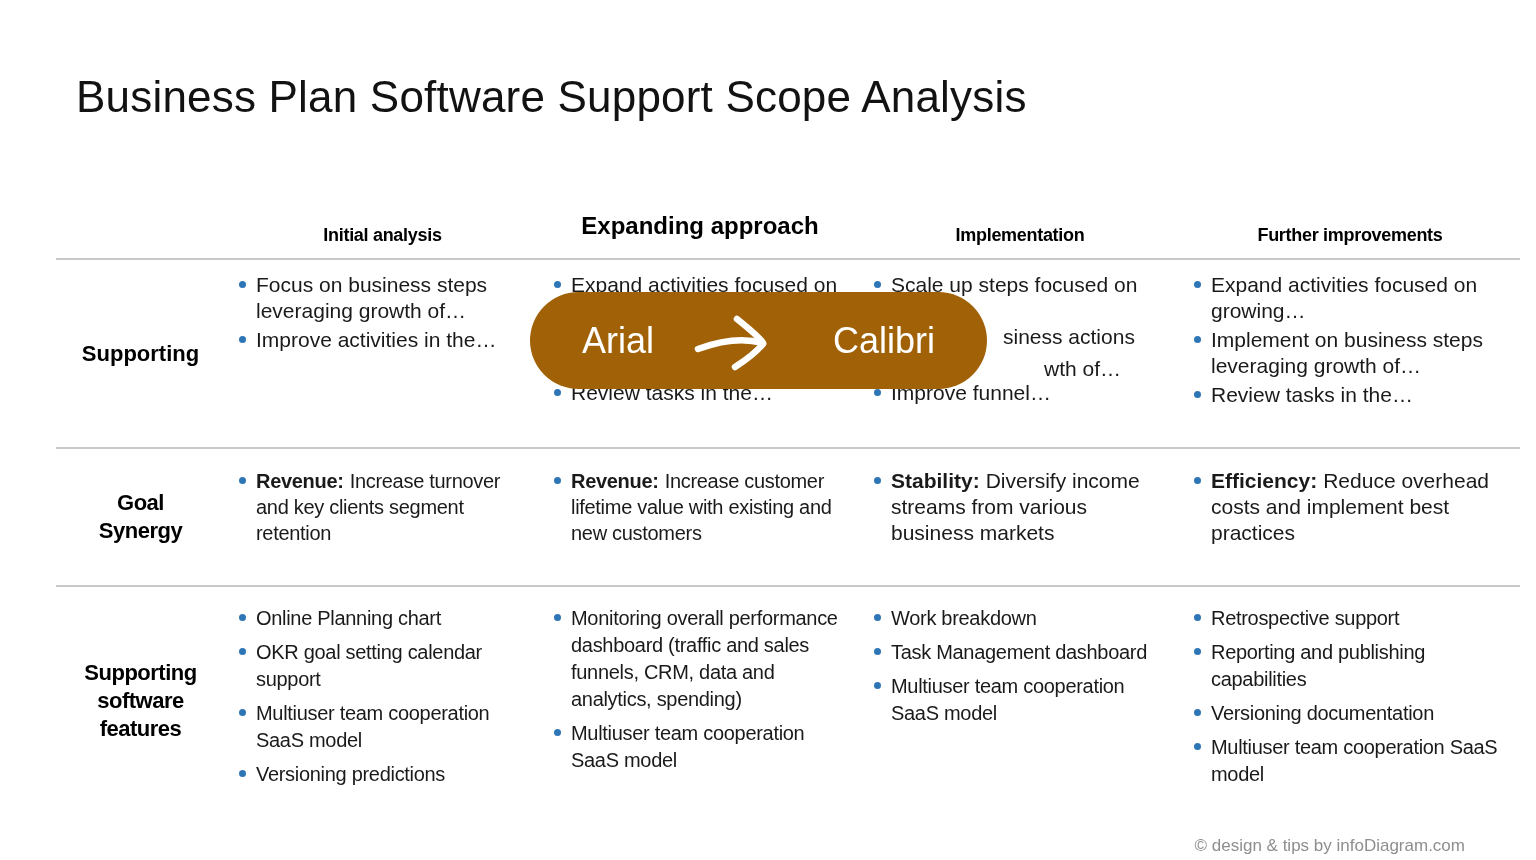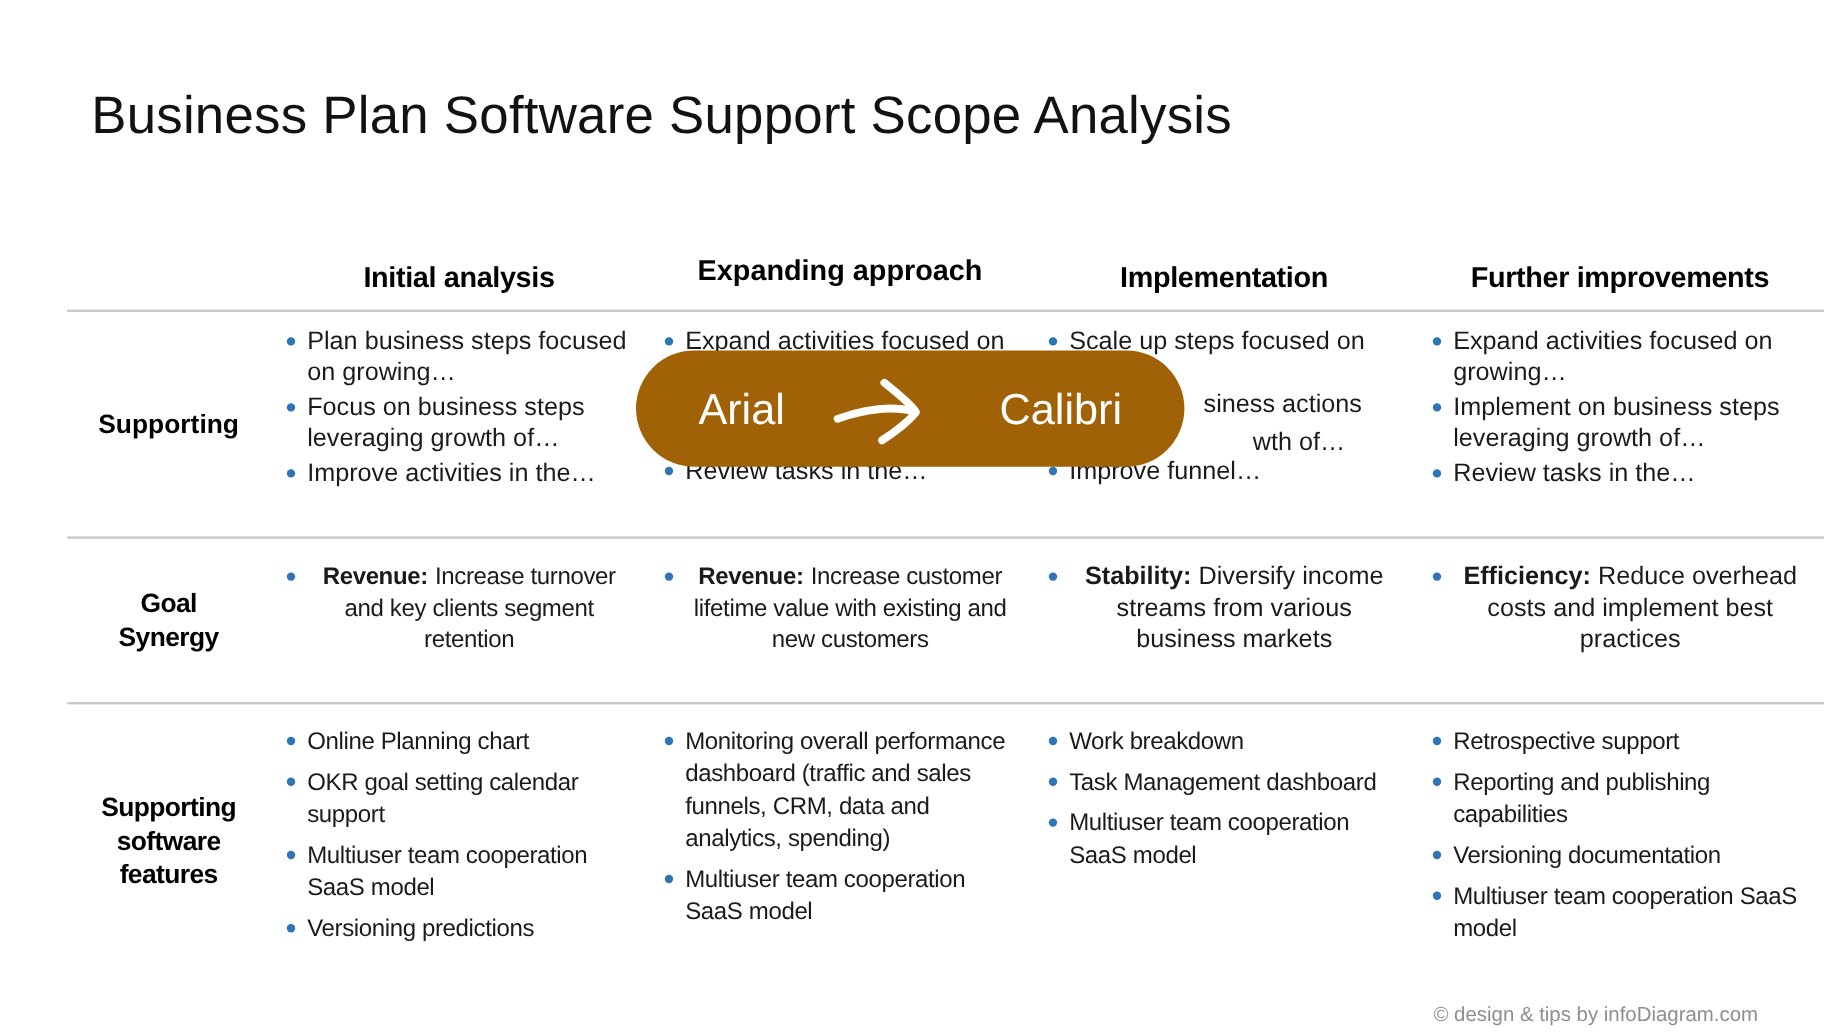--- a/index.html
+++ b/index.html
@@ -12,35 +12,35 @@
     position:absolute; left:76px; top:72px; font-size:44px; font-weight:400;
     color:#121212; letter-spacing:0.2px;
   }
   .tablewrap { position:absolute; left:56px; top:205px; width:1464px; }
   .trow {
     display:grid; grid-template-columns:169px 315px 320px 320px 340px;
     border-top:2px solid #c9c9c9;
   }
   .trow-header { border-top:none; height:53px; align-items:end; }
   .hdr {
-    text-align:center; font-weight:bold; font-size:24px; letter-spacing:-0.3px;
+    text-align:center; font-weight:bold; font-size:18px; letter-spacing:-0.3px;
     padding-bottom:12px; color:#000;
   }
   .hdr-big { font-size:24px; letter-spacing:0; position:relative; top:-6px; }
   .row-desc { min-height:189px; }
   .row-goal { min-height:138px; }
   .row-feat { min-height:230px; }
   .rowlabel {
     display:flex; align-items:center; justify-content:center; text-align:center;
     font-weight:bold; font-size:22px; color:#000; line-height:28px;
   }
   .rowlabel .lbl { max-width:142px; }
   .narrow-label { letter-spacing:-0.5px; }
   .cell { position:relative; padding:12px 14px 8px 12px; font-size:21px; line-height:26px; }
-  .row-goal .cell { padding-top:19px;text-align:center; }
+  .row-goal .cell { padding-top:19px; }
   .row-feat .cell { padding-top:18px; line-height:27px; }
   .narrow { font-size:20px; letter-spacing:-0.3px; }
   .bullet-item { position:relative; padding-left:19px; margin-bottom:3px; }
   .row-feat .bullet-item { margin-bottom:7px; }
   .bullet-item::before {
     content:""; position:absolute; left:2px; top:9px; width:7px; height:7px;
     border-radius:50%; background:#2e75b6;
   }
   .lead { font-weight:bold; margin-right:6px; }
   .abs-bottom { position:absolute; top:120px; left:12px; right:10px; margin-bottom:0; }
@@ -73,21 +73,20 @@
       <div class="hdr hdr-big">Expanding approach</div>
       <div class="hdr">Implementation</div>
       <div class="hdr">Further improvements</div>
     </div>
 
     <div class="trow row-desc">
       <div class="rowlabel">
         <span class="lbl">Supporting</span>
       </div>
       <div class="cell">
-        <div class="bullet-item"><span>Plan business steps focused on growing…</span></div>
         <div class="bullet-item"><span>Focus on business steps leveraging growth of…</span></div>
         <div class="bullet-item"><span>Improve activities in the…</span></div>
       </div>
       <div class="cell">
         <div class="bullet-item"><span>Expand activities focused on</span></div>
         <div class="bullet-item abs-bottom"><span>Review tasks in the…</span></div>
       </div>
       <div class="cell">
         <div class="bullet-item"><span>Scale up steps focused on</span></div>
         <div class="fragment frag-1">siness actions</div>

